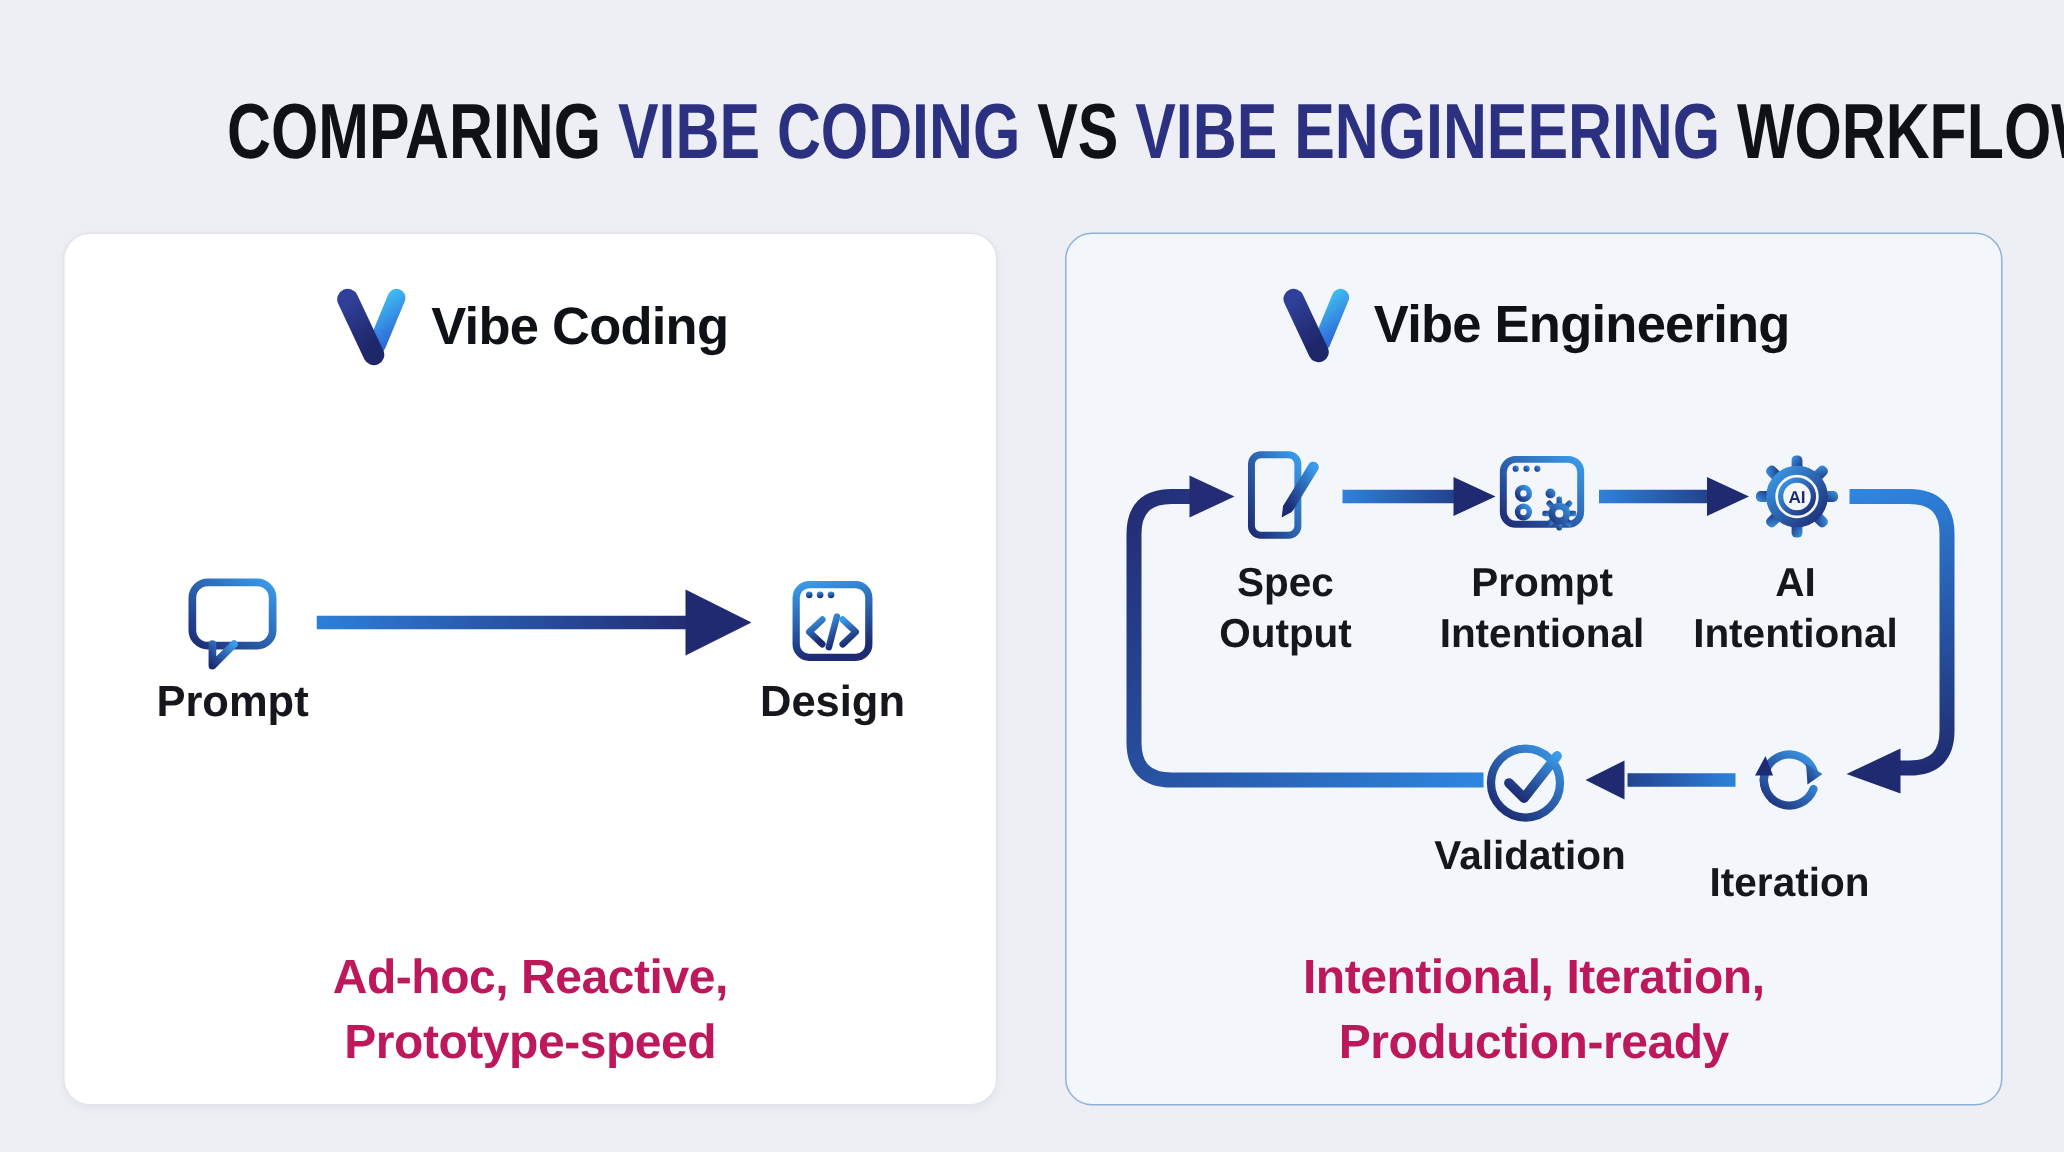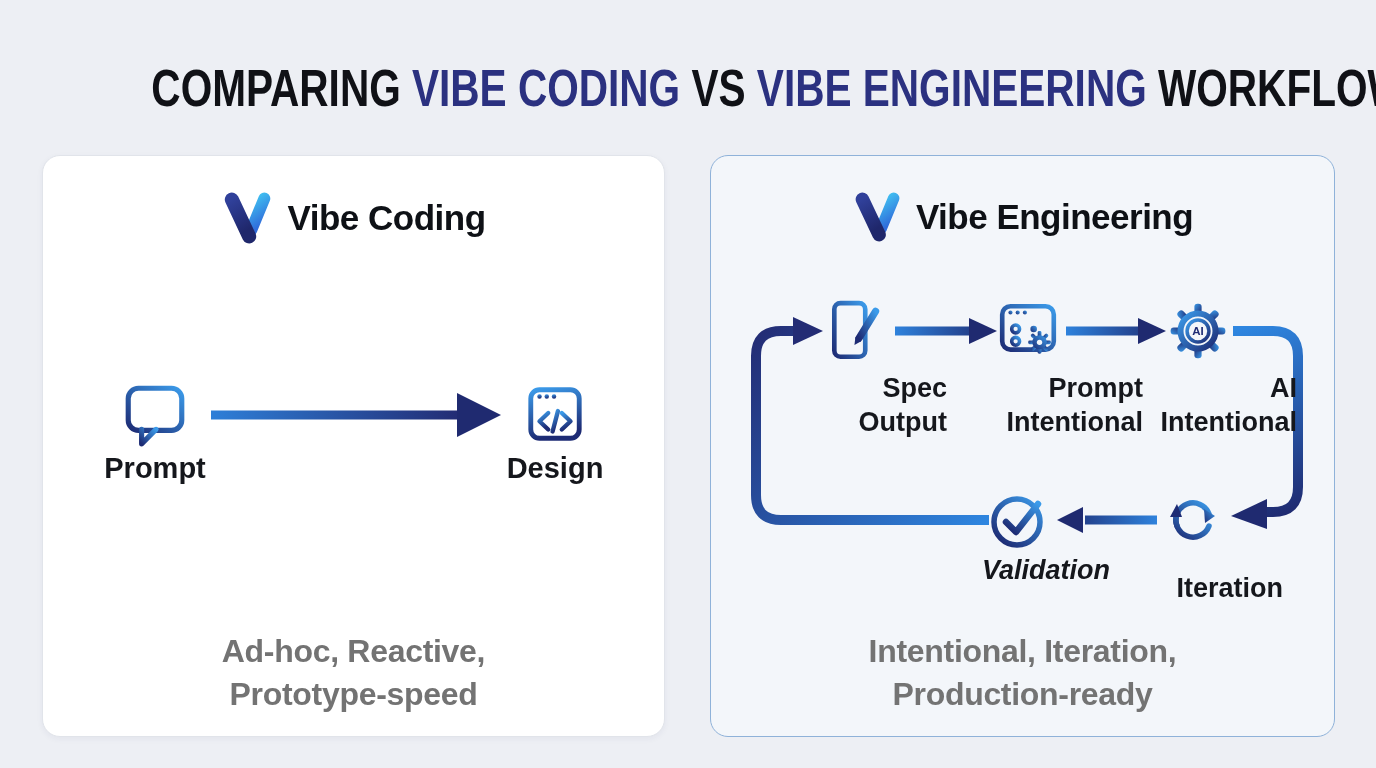--- a/index.html
+++ b/index.html
@@ -43,29 +43,29 @@
   
   .flow-icon { position: absolute; }
   .flow-label {
     position: absolute; width: 180px; text-align: center;
     font-size: 29px; font-weight: 600; color: #15171C;
   }
   .big-arrow { position: absolute; left: 168px; top: 234px; }
   .caption {
     position: absolute; top: 474px; left: 0; width: 100%;
     text-align: center; font-size: 32px; font-weight: bold;
-    line-height: 43px; color: #737373; letter-spacing: -0.3px;
+    line-height: 43px; color: #be185d; letter-spacing: -0.3px;
   }
 
   
   .workflow { position: absolute; left: 10px; top: 135px; width: 600px; height: 310px; }
   .loop-svg { position: absolute; left: 0; top: 0; }
   .wf-icon { position: absolute; }
   .wf-label {
-    position: absolute; text-align: right;
+    position: absolute; text-align: center;
     font-size: 27px; font-weight: 600; line-height: 34px; color: #15171C;
   }
 </style>
 </head>
 <body>
 
 <div class="page">
 
   <h1 class="main-title"><span class="t-black">COMPARING </span><span class="t-navy">VIBE CODING</span><span class="t-black"> VS </span><span class="t-navy">VIBE ENGINEERING</span><span class="t-black"> WORKFLOWS</span></h1>
 
@@ -285,21 +285,21 @@
       <svg class="wf-icon" style="left:267px; top:196px;" width="64" height="64" viewBox="0 0 64 64">
         <defs>
           <linearGradient id="gVal" x1="1" y1="0" x2="0.2" y2="1">
             <stop offset="0" stop-color="#3B9BEA"></stop>
               <stop offset="1" stop-color="#1D2B74"></stop>
           </linearGradient>
         </defs>
         <circle cx="29" cy="35" r="23" fill="none" stroke="url(#gVal)" stroke-width="5.5"></circle>
         <path d="M18 35 L28 45 L50 17" fill="none" stroke="url(#gVal)" stroke-width="6.5" stroke-linecap="round" stroke-linejoin="round"></path>
       </svg>
-      <div class="wf-label" style="left:209px; top:262px; width:180px;font-style:italic;">
+      <div class="wf-label" style="left:209px; top:262px; width:180px;">
         <div>Validation</div>
       </div>
 
       <svg class="wf-icon" style="left:440px; top:198px;" width="64" height="62" viewBox="0 0 64 60">
         <defs>
           <linearGradient id="gIter" x1="1" y1="0" x2="0" y2="1">
             <stop offset="0" stop-color="#3B9BEA"></stop>
               <stop offset="1" stop-color="#1D2B74"></stop>
           </linearGradient>
         </defs>

